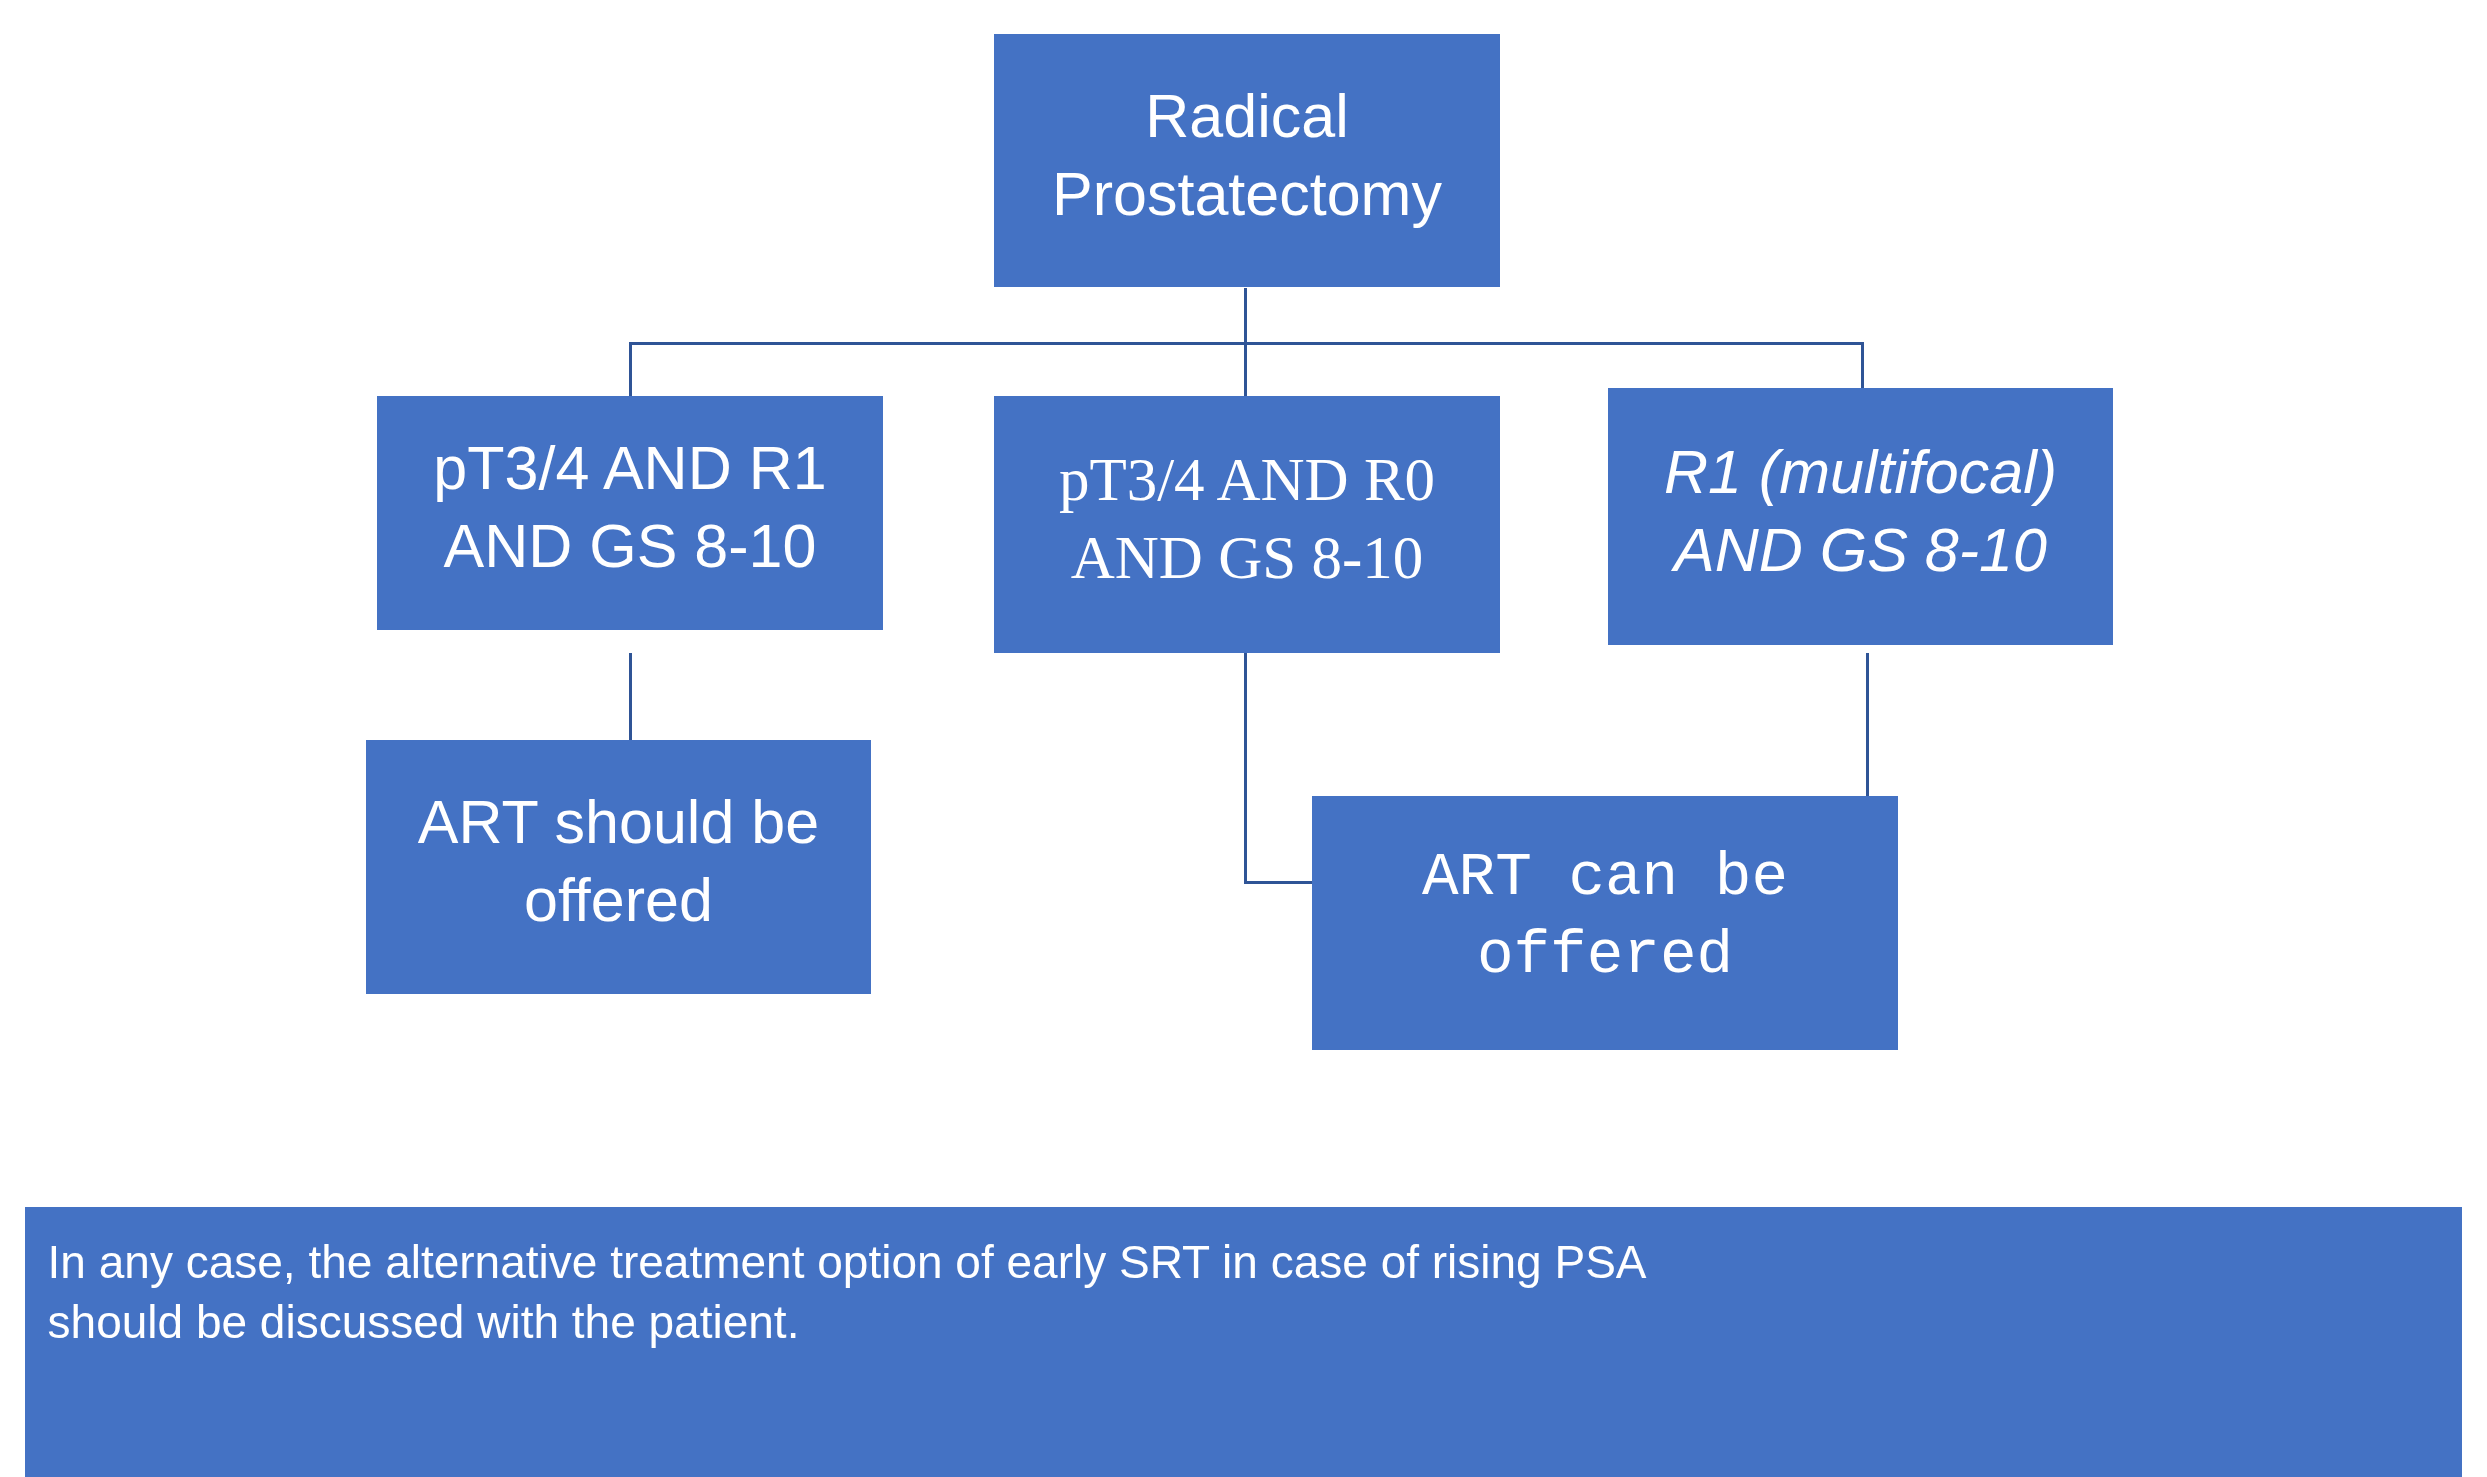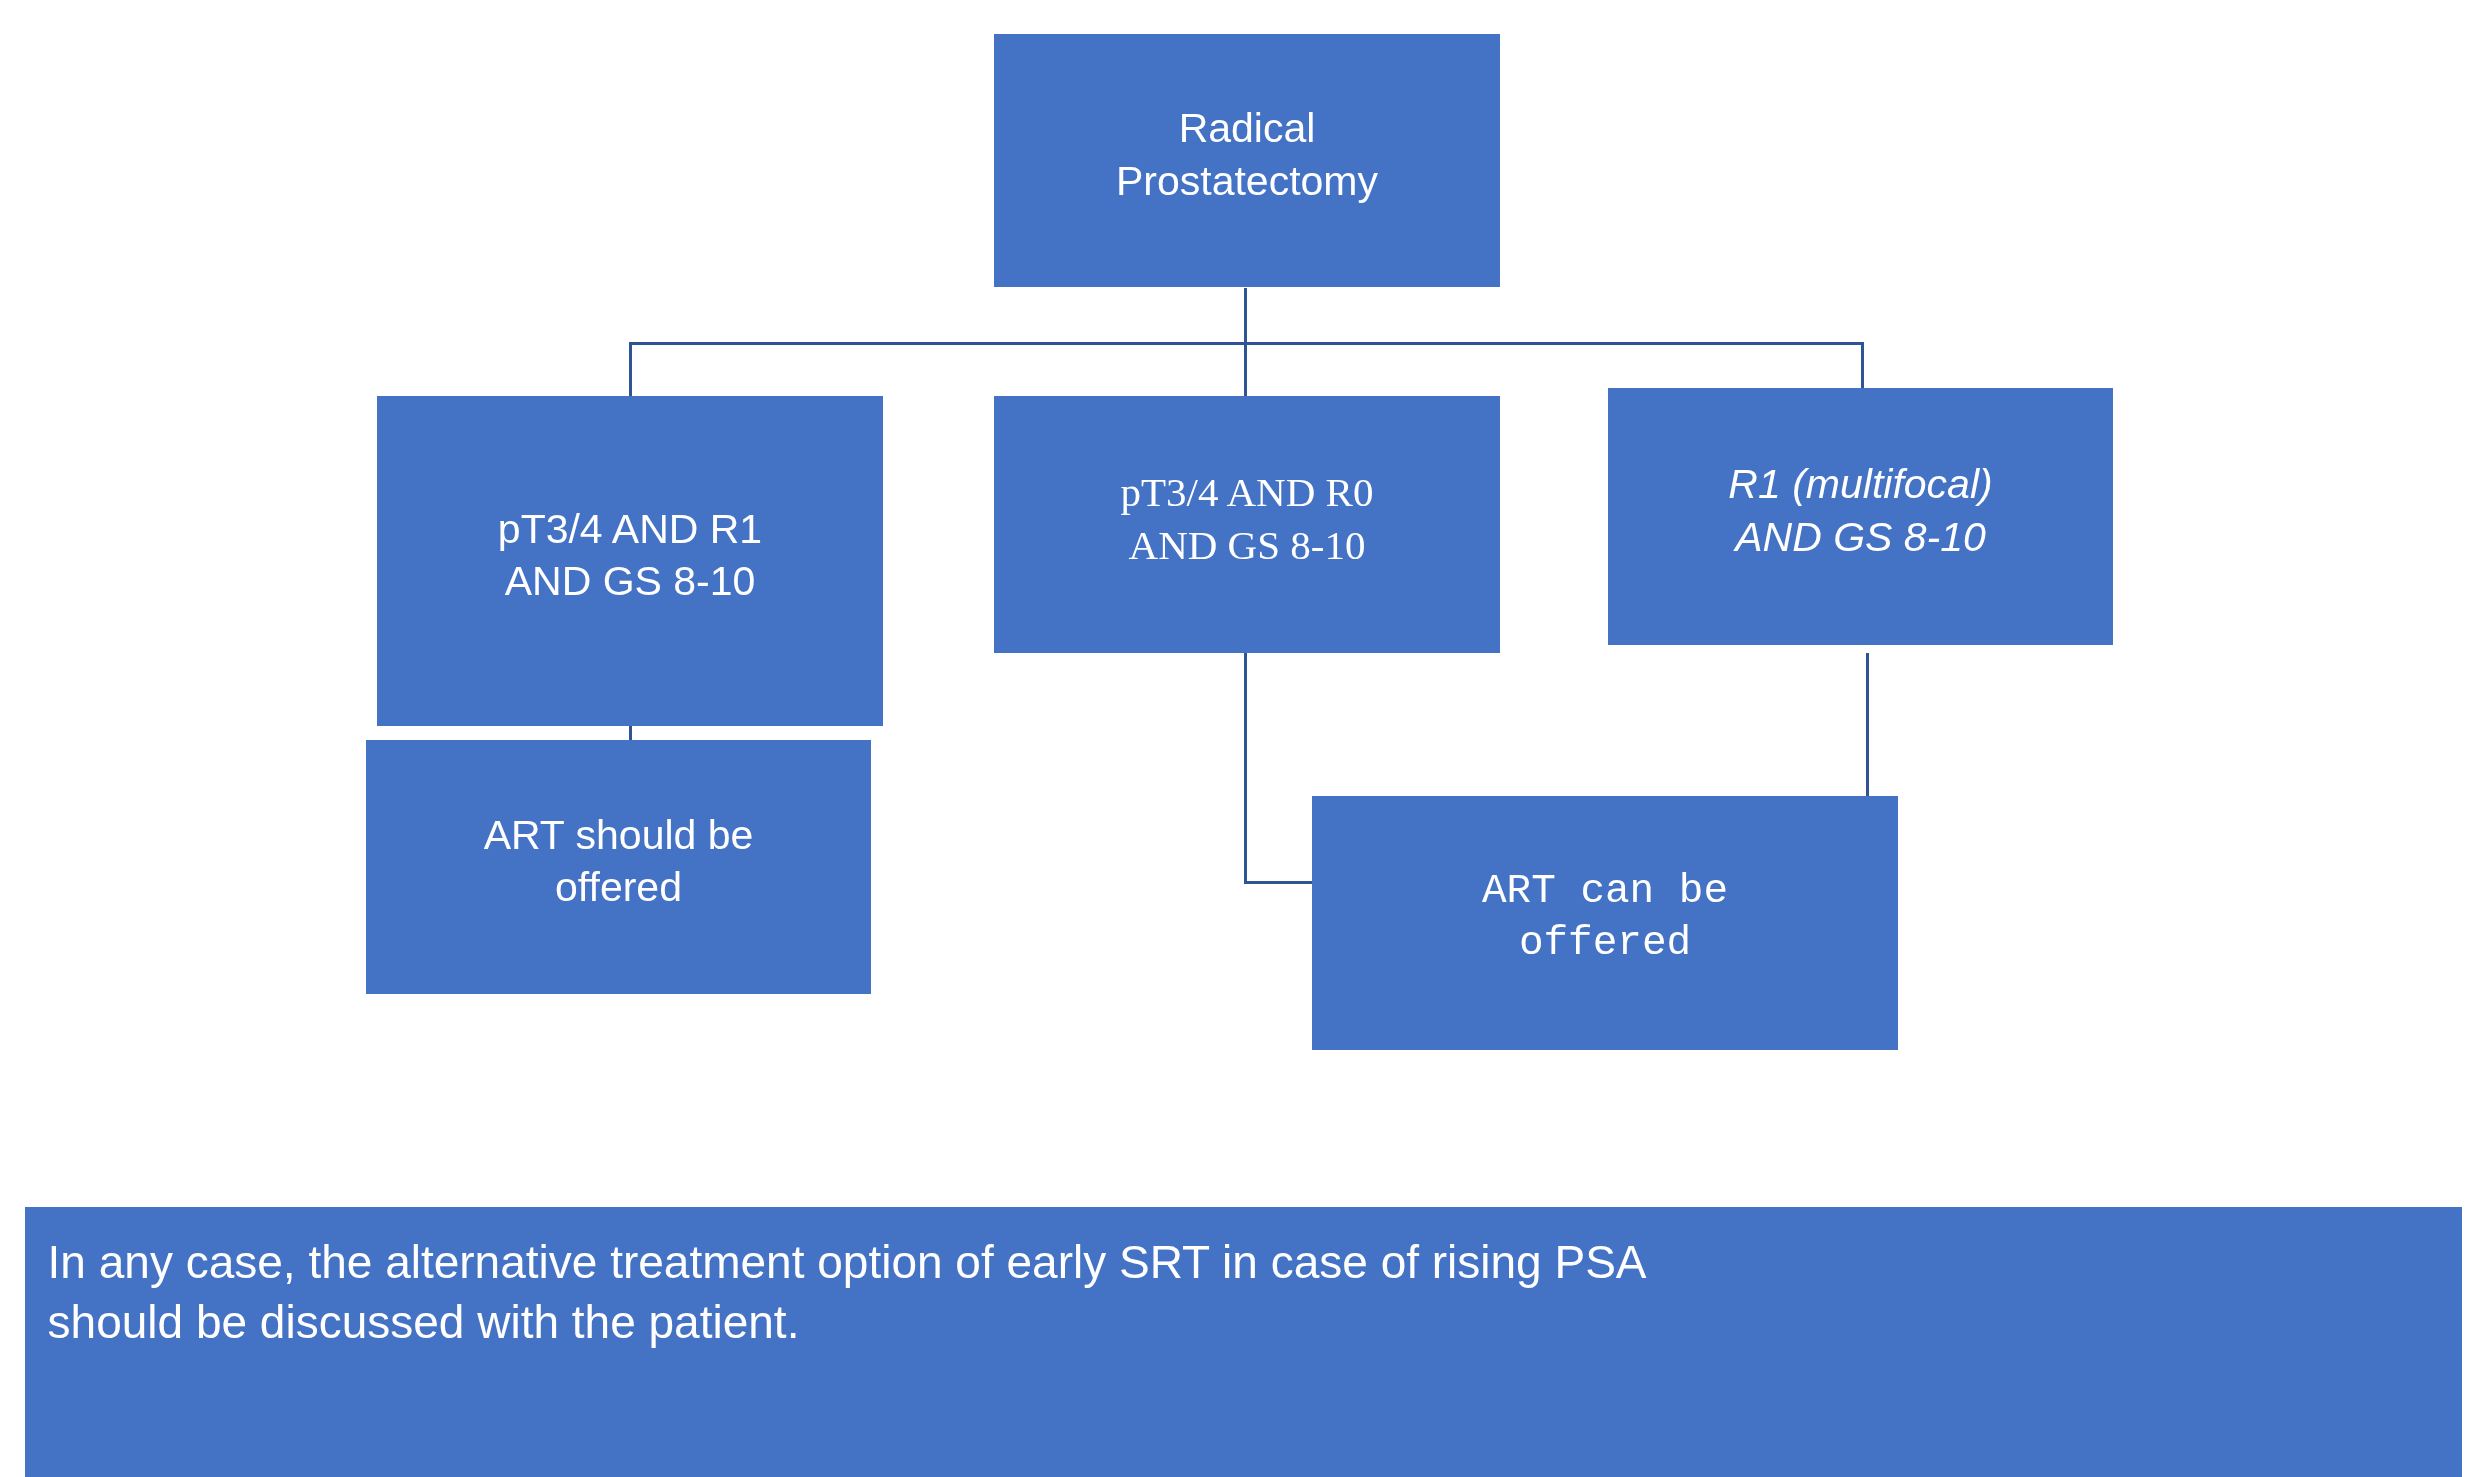--- a/index.html
+++ b/index.html
@@ -17,35 +17,35 @@
   }
   .node {
     position: absolute;
     background: #4472C4;
     color: #ffffff;
     display: flex;
     align-items: center;
     justify-content: center;
     text-align: center;
     white-space: pre-line;
-    font-size: 41px;
+    font-size: 61px;
     line-height: 1.28;
     padding-bottom: 11.5px;
     box-sizing: border-box;
   }
   .edge {
     position: absolute;
     background: #2F5496;
   }
   .edge.v { width: 3.3px; }
   .edge.h { height: 3.3px; }
 
   
   #node-root  { left: 994px; top:  34px; width: 506px; height: 253px; }
-  #node-cond1 { left:  377px; top: 396px; width: 506px; height: 330px; }
+  #node-cond1 { left:  377px; top: 396px; width: 506px; height: 234px; }
   #node-cond2 { left: 994px; top: 396px; width: 506px; height: 257px; font-family: Liberation Serif, serif; }
   #node-cond3 { left: 1608px; top: 388px; width: 505px; height: 257px; font-style: italic; }
   #node-rec1  { left:  366px; top: 740px; width: 505px; height: 254px; }
   #node-rec2  { left: 1312px; top: 796px; width: 586px; height: 254px; font-family: Liberation Mono, monospace; }
 
   
   #edge-root-stem   { left: 1244px; top: 288px; height:  57px; }
   #edge-rail        { left:  629px; top: 342px; width: 1235px; }
   #edge-drop-cond1  { left:  629px; top: 343px; height:  54px; }
   #edge-drop-cond2  { left: 1244px; top: 343px; height:  54px; }

